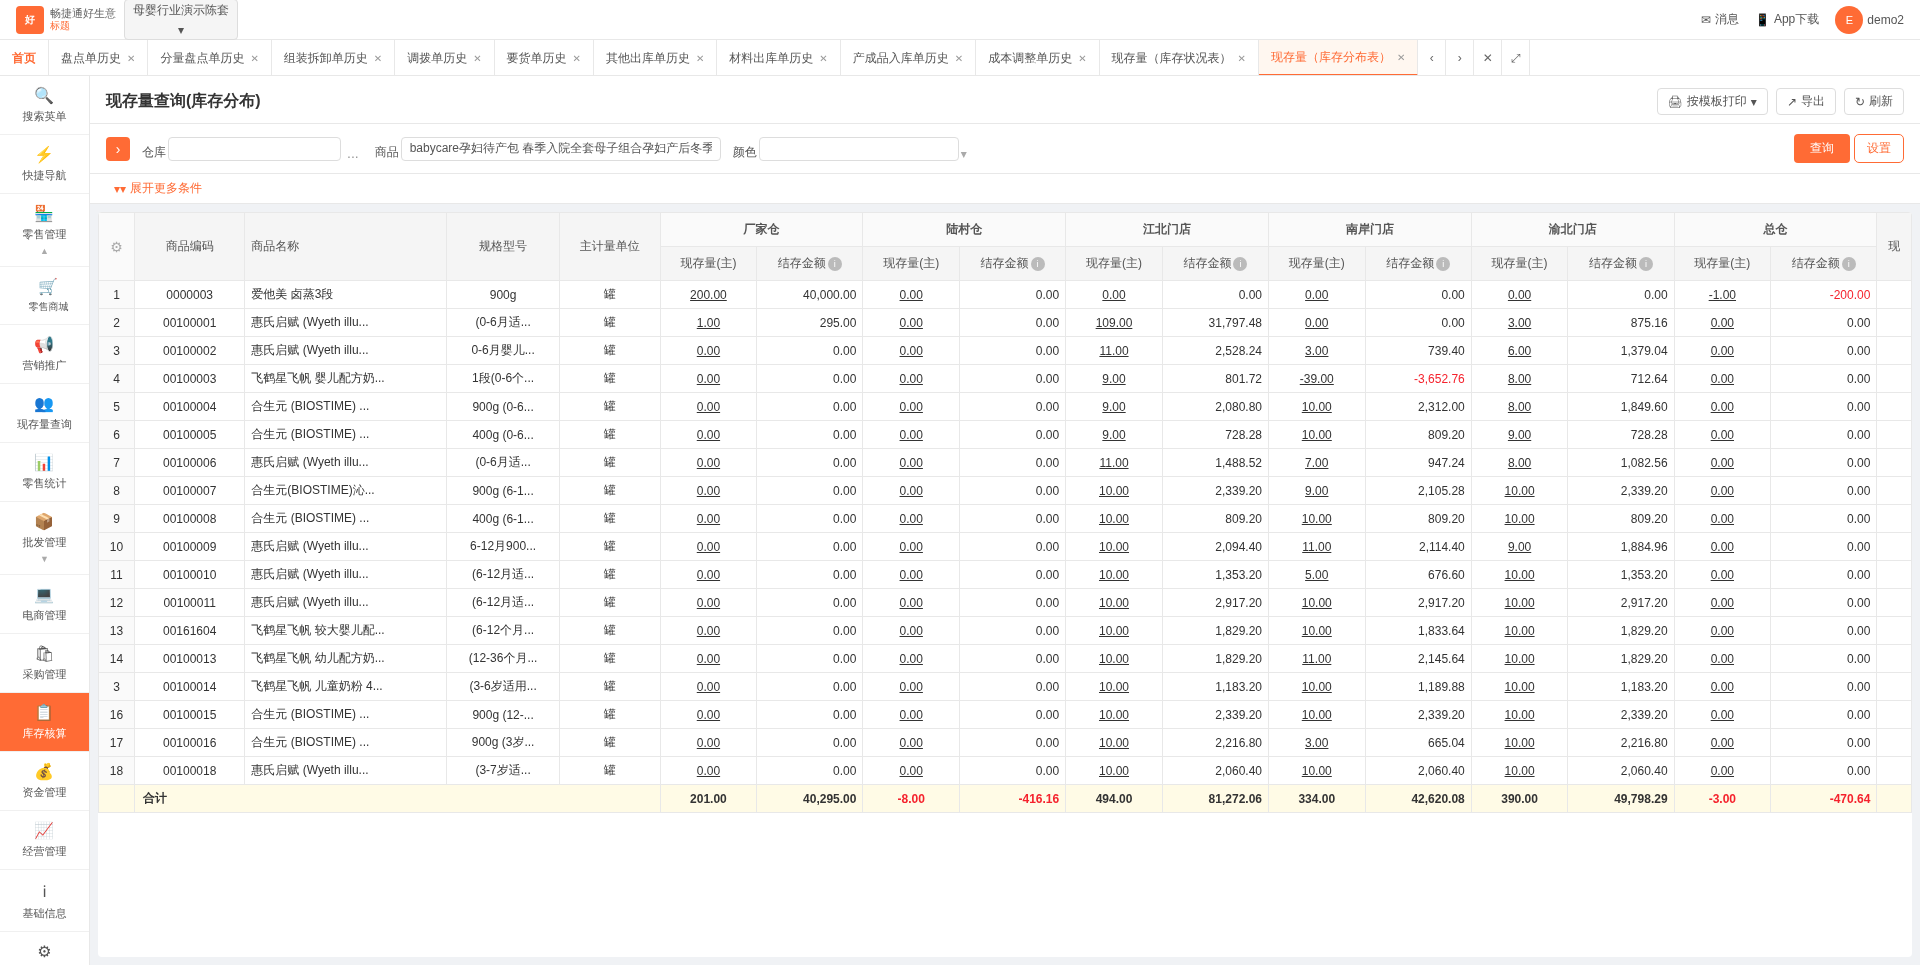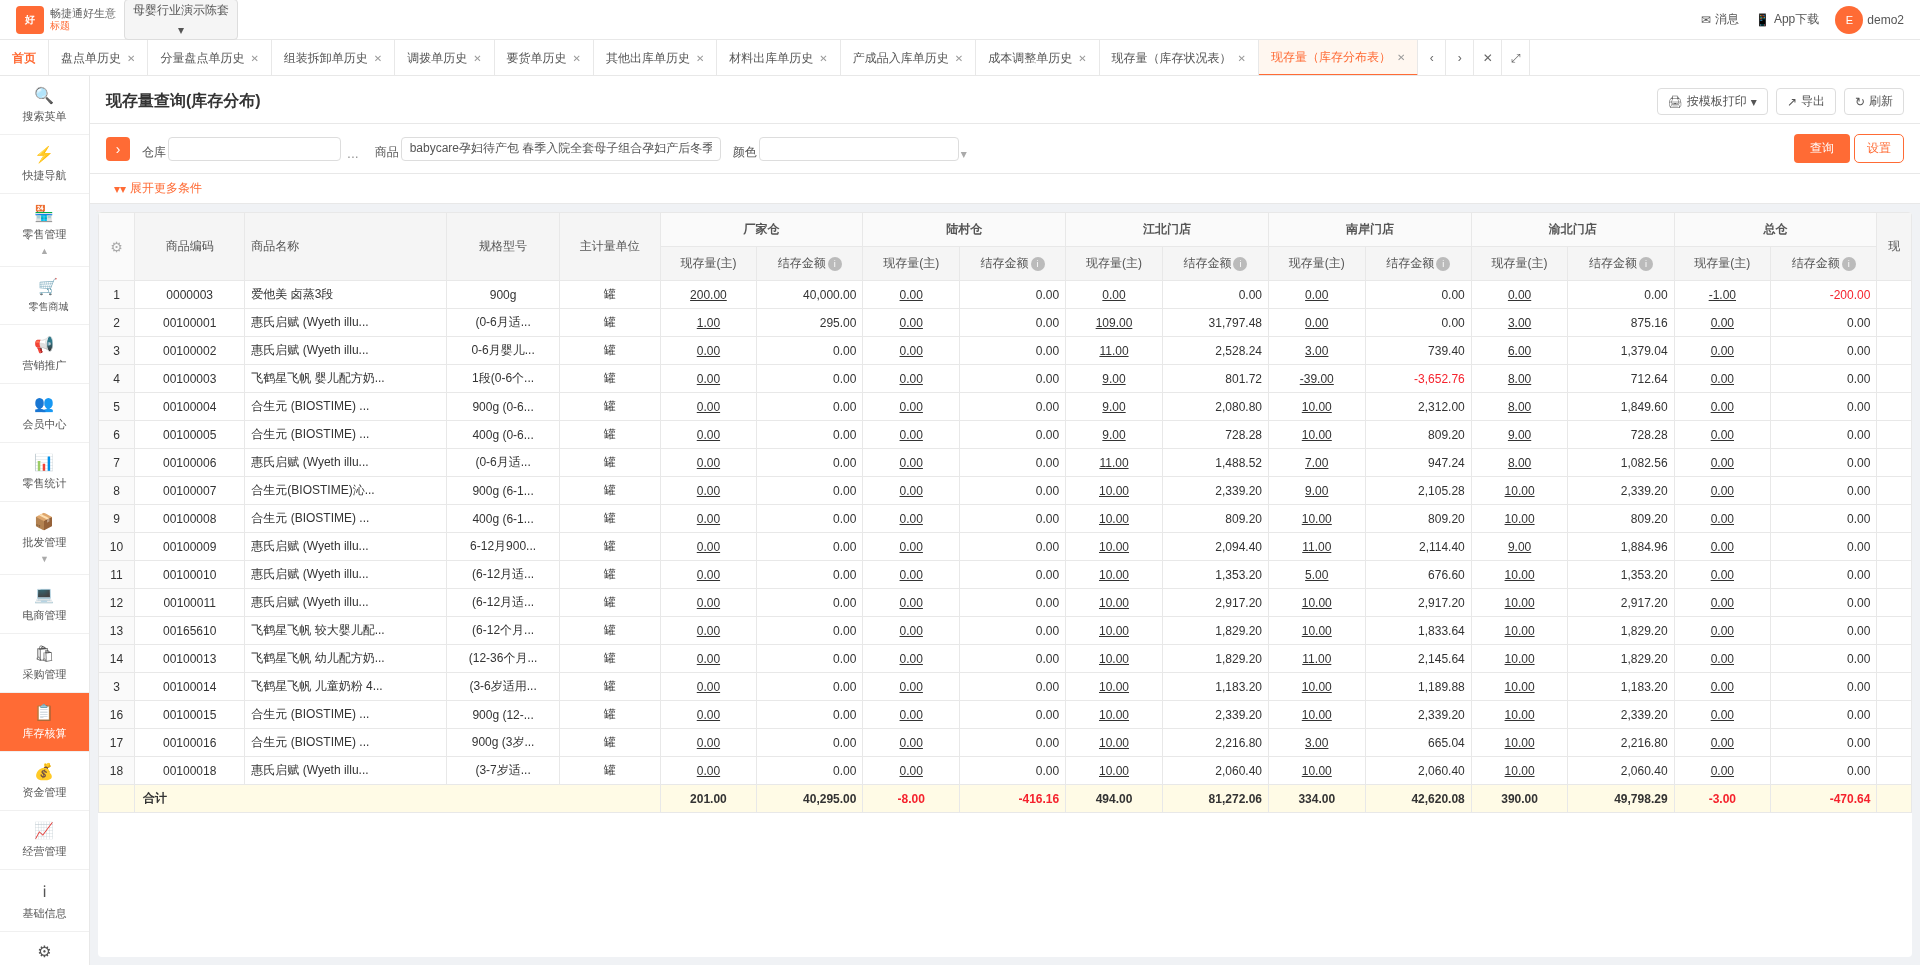--- a/index.html
+++ b/index.html
@@ -193,21 +193,21 @@
     <div class="sidebar-item" style="padding-left:8px;font-size:10px;">
       <span class="icon">🛒</span>
       <span>零售商城</span>
     </div>
     <div class="sidebar-item">
       <span class="icon">📢</span>
       <span>营销推广</span>
     </div>
     <div class="sidebar-item">
       <span class="icon">👥</span>
-      <span>会员中心</span>
+      <span>现存量查询</span>
     </div>
     <div class="sidebar-item">
       <span class="icon">📊</span>
       <span>零售统计</span>
     </div>
     <div class="sidebar-item has-sub">
       <span class="icon">📦</span>
       <span>批发管理</span>
       <span class="arrow">▼</span>
     </div>
@@ -561,21 +561,21 @@
     <td class="col-num "><span class="underline-num ">10.00</span></td>
     <td class="col-num text-right ">2,917.20</td>
     <td class="col-num"><span class="underline-num">10.00</span></td>
     <td class="col-num text-right">2,917.20</td>
     <td class="col-num "><span class="underline-num ">0.00</span></td>
     <td class="col-num text-right ">0.00</td>
     <td></td>
   </tr>
             <tr>
     <td class="col-idx">13</td>
-    <td class="col-code">00165610</td>
+    <td class="col-code">00161604</td>
     <td class="col-name text-left">飞鹤星飞帆 较大婴儿配...</td>
     <td class="col-spec">(6-12个月...</td>
     <td class="col-unit">罐</td>
     <td class="col-num"><span class="underline-num">0.00</span></td>
     <td class="col-num text-right">0.00</td>
     <td class="col-num"><span class="underline-num">0.00</span></td>
     <td class="col-num text-right">0.00</td>
     <td class="col-num"><span class="underline-num">10.00</span></td>
     <td class="col-num text-right">1,829.20</td>
     <td class="col-num "><span class="underline-num ">10.00</span></td>

